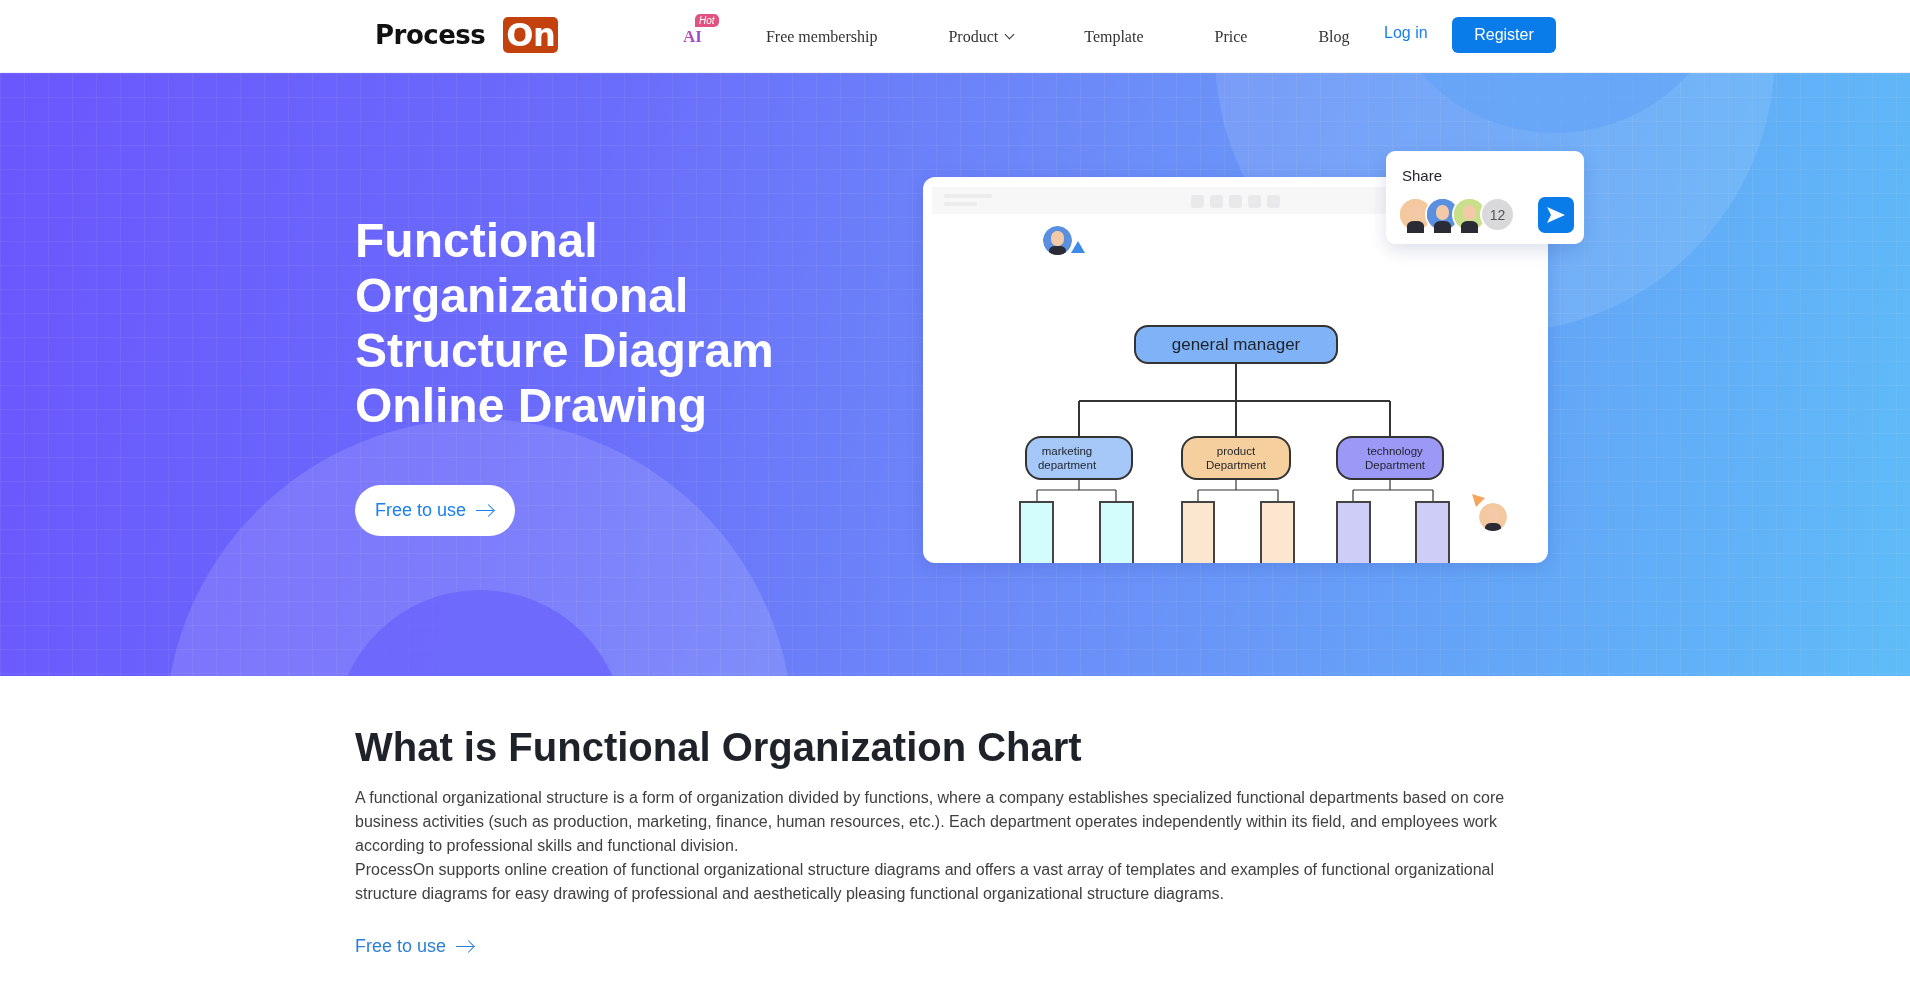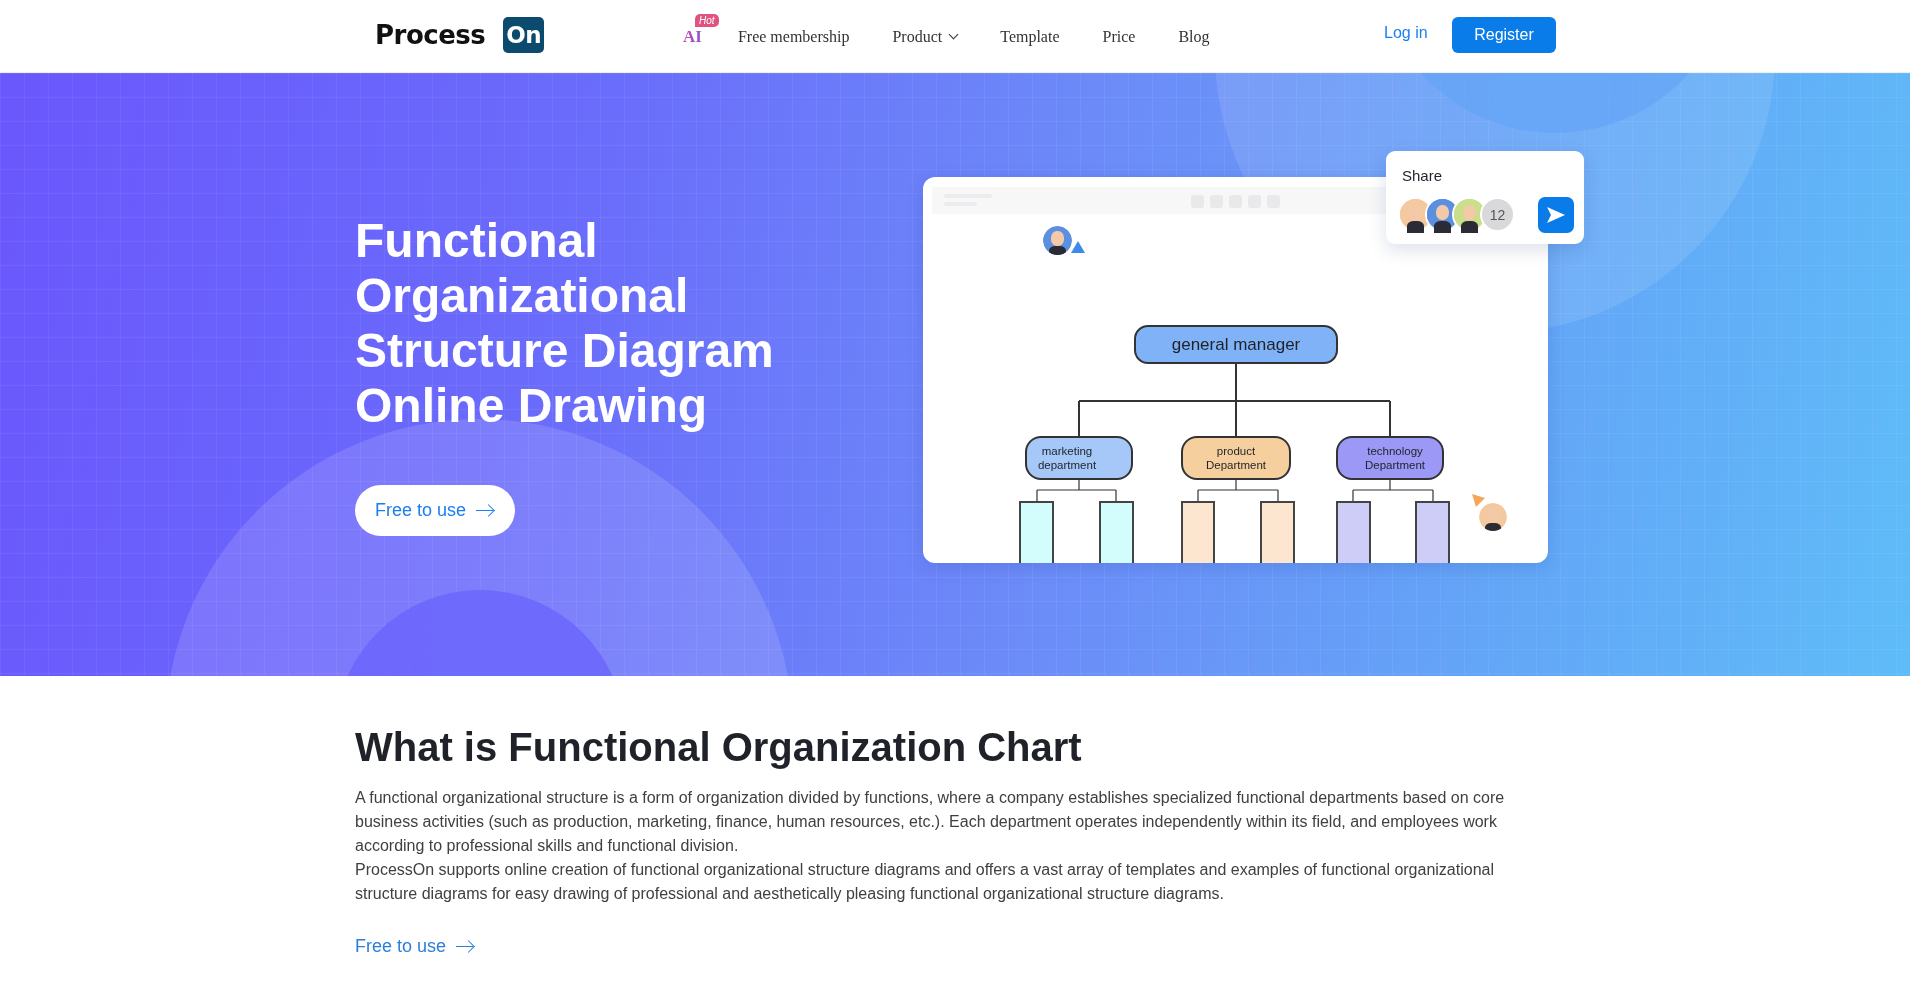--- a/index.html
+++ b/index.html
@@ -3,24 +3,24 @@
   <meta charset="utf-8">
   <style>
     * { box-sizing: border-box; margin: 0; padding: 0; }
     html, body { width: 1910px; height: 1000px; overflow: hidden; background: #ffffff; }
     body { font-family: "Liberation Sans", sans-serif; color: #1f2329; position: relative; }
 
     
     .header { position: absolute; left: 0; top: 0; width: 1910px; height: 73px; background: #fff; border-bottom: 1px solid #eef0f3; }
     .logo { position: absolute; left: 375px; top: 17px; height: 36px; display: flex; align-items: center; gap: 15px; }
     .logo-process { font-family: "DejaVu Sans", sans-serif; font-weight: bold; font-size: 26px; color: #111; letter-spacing: -0.5px; }
-    .logo-on { margin-left: 3px; background: #0c4a6e; color: #fff; font-family: "DejaVu Sans", sans-serif; font-weight: bold; font-size: 23px; border-radius: 5px; height: 36px; line-height: 36px; padding: 0 3px; letter-spacing: -0.5px; }
+    .logo-on { margin-left: 3px; background: #c2410c; color: #fff; font-family: "DejaVu Sans", sans-serif; font-weight: bold; font-size: 32px; border-radius: 5px; height: 36px; line-height: 36px; padding: 0 3px; letter-spacing: -0.5px; }
 
     .nav { position: absolute; left: 683px; top: 0; height: 73px; display: flex; align-items: center; }
-    .nav-item { font-family: "Liberation Serif", serif; font-size: 16px; color: #333; cursor: pointer; margin-right: 43px; display: flex; align-items: center; }
+    .nav-item { font-family: "Liberation Serif", serif; font-size: 16px; color: #333; cursor: pointer; margin-right: 43px; display: flex; align-items: center; margin-left: 28px; }
     .nav-ai { position: relative; font-family: "Liberation Serif", serif; font-weight: bold; font-size: 17px; color: #b547c0; margin-right: 36px; background: linear-gradient(90deg,#c94ba8,#8a4fd8); -webkit-background-clip: text; background-clip: text; -webkit-text-fill-color: transparent; }
     .hot-badge { position: absolute; left: 12px; top: -13px; background: #e0527f; color: #fff; font-family: "Liberation Sans", sans-serif; font-style: italic; font-size: 10px; font-weight: normal; padding: 1px 4px; border-radius: 5px 5px 5px 0; -webkit-text-fill-color: #fff; }
     .chev { display: inline-block; width: 7px; height: 7px; border-right: 1.5px solid #333; border-bottom: 1.5px solid #333; transform: rotate(45deg); margin-left: 8px; margin-top: -5px; }
 
     .login { position: absolute; left: 1384px; top: 24px; font-size: 16px; color: #1a7ff0; cursor: pointer; }
     .register { position: absolute; left: 1452px; top: 17px; width: 104px; height: 36px; background: #0a7ce9; color: #fff; font-size: 16px; border-radius: 6px; display: flex; align-items: center; justify-content: center; cursor: pointer; }
 
     
     .hero { position: absolute; left: 0; top: 73px; width: 1910px; height: 603px; overflow: hidden;
       background: linear-gradient(100deg, #6a57fd 0%, #6a6cfb 30%, #6c8bf8 55%, #63a7f7 80%, #5fbcf8 100%); }

